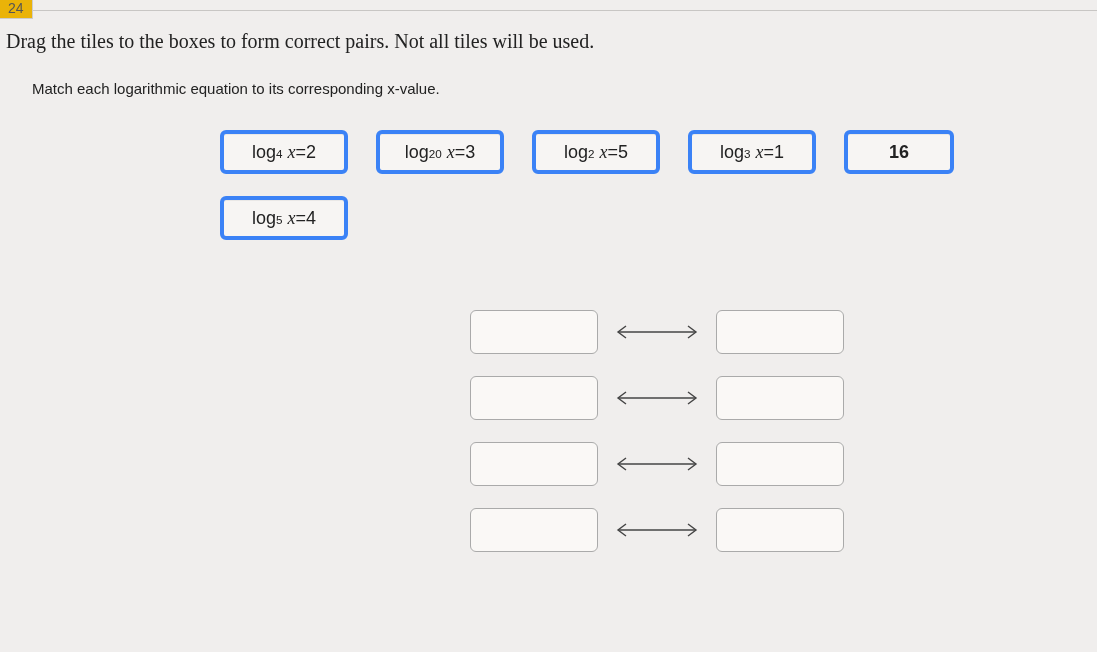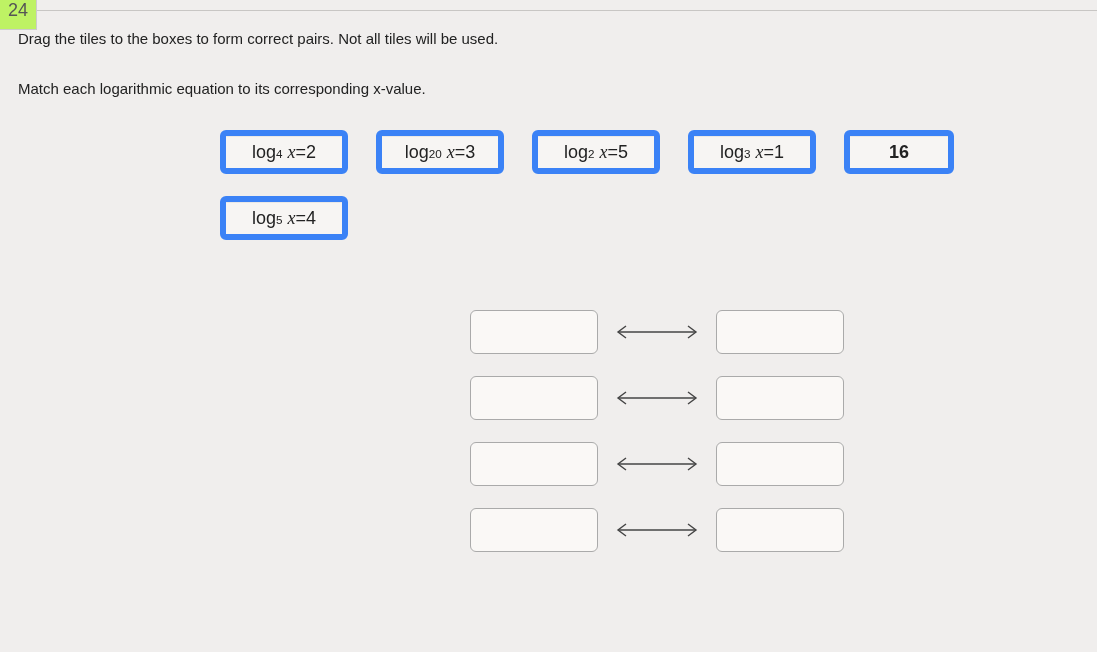--- a/index.html
+++ b/index.html
@@ -7,63 +7,64 @@
     font-family: Arial, Helvetica, sans-serif;
     background: #f0eeed;
     width: 1097px;
     height: 652px;
     overflow: hidden;
     color: #3a3a3a;
   }
   .qnum {
     position: absolute;
     top: 0; left: 0;
-    padding: 0 8px 8px 8px;
-    font-size: 18px;
+    padding: 0 8px 2px 8px;
+    font-size: 14px;
     color: #555;
-    background: #bef264;
+    background: #eab308;
     border: 1px solid #ccc;
     border-top: none;
     border-left: none;
   }
   .hr {
     position: absolute;
     top: 10px; left: 0; right: 0;
     height: 1px;
     background: #c8c6c4;
   }
   .instructions {
     position: absolute;
     top: 30px;
-    left: 18px;
-    font-size: 15px;
+    left: 6px;
+    font-size: 20px;
     color: #222;
+    font-family: Liberation Serif, serif;
   }
   .prompt {
     position: absolute;
     top: 80px;
-    left: 18px;
+    left: 32px;
     font-size: 15px;
     color: #222;
   }
   .tiles {
     position: absolute;
     top: 130px;
     left: 220px;
   }
   .tile-row {
     display: flex;
     gap: 28px;
     margin-bottom: 22px;
     align-items: center;
   }
   .tile {
     min-width: 128px;
     height: 44px;
-    border: 6px solid #3b82f6;
+    border: 4px solid #3b82f6;
     border-radius: 6px;
     background: #f7f5f3;
     display: flex;
     align-items: center;
     justify-content: center;
     font-size: 18px;
     color: #222;
     box-shadow: 0 1px 0 rgba(0,0,0,0.05) inset;
     padding: 0 12px;
     cursor: move;

